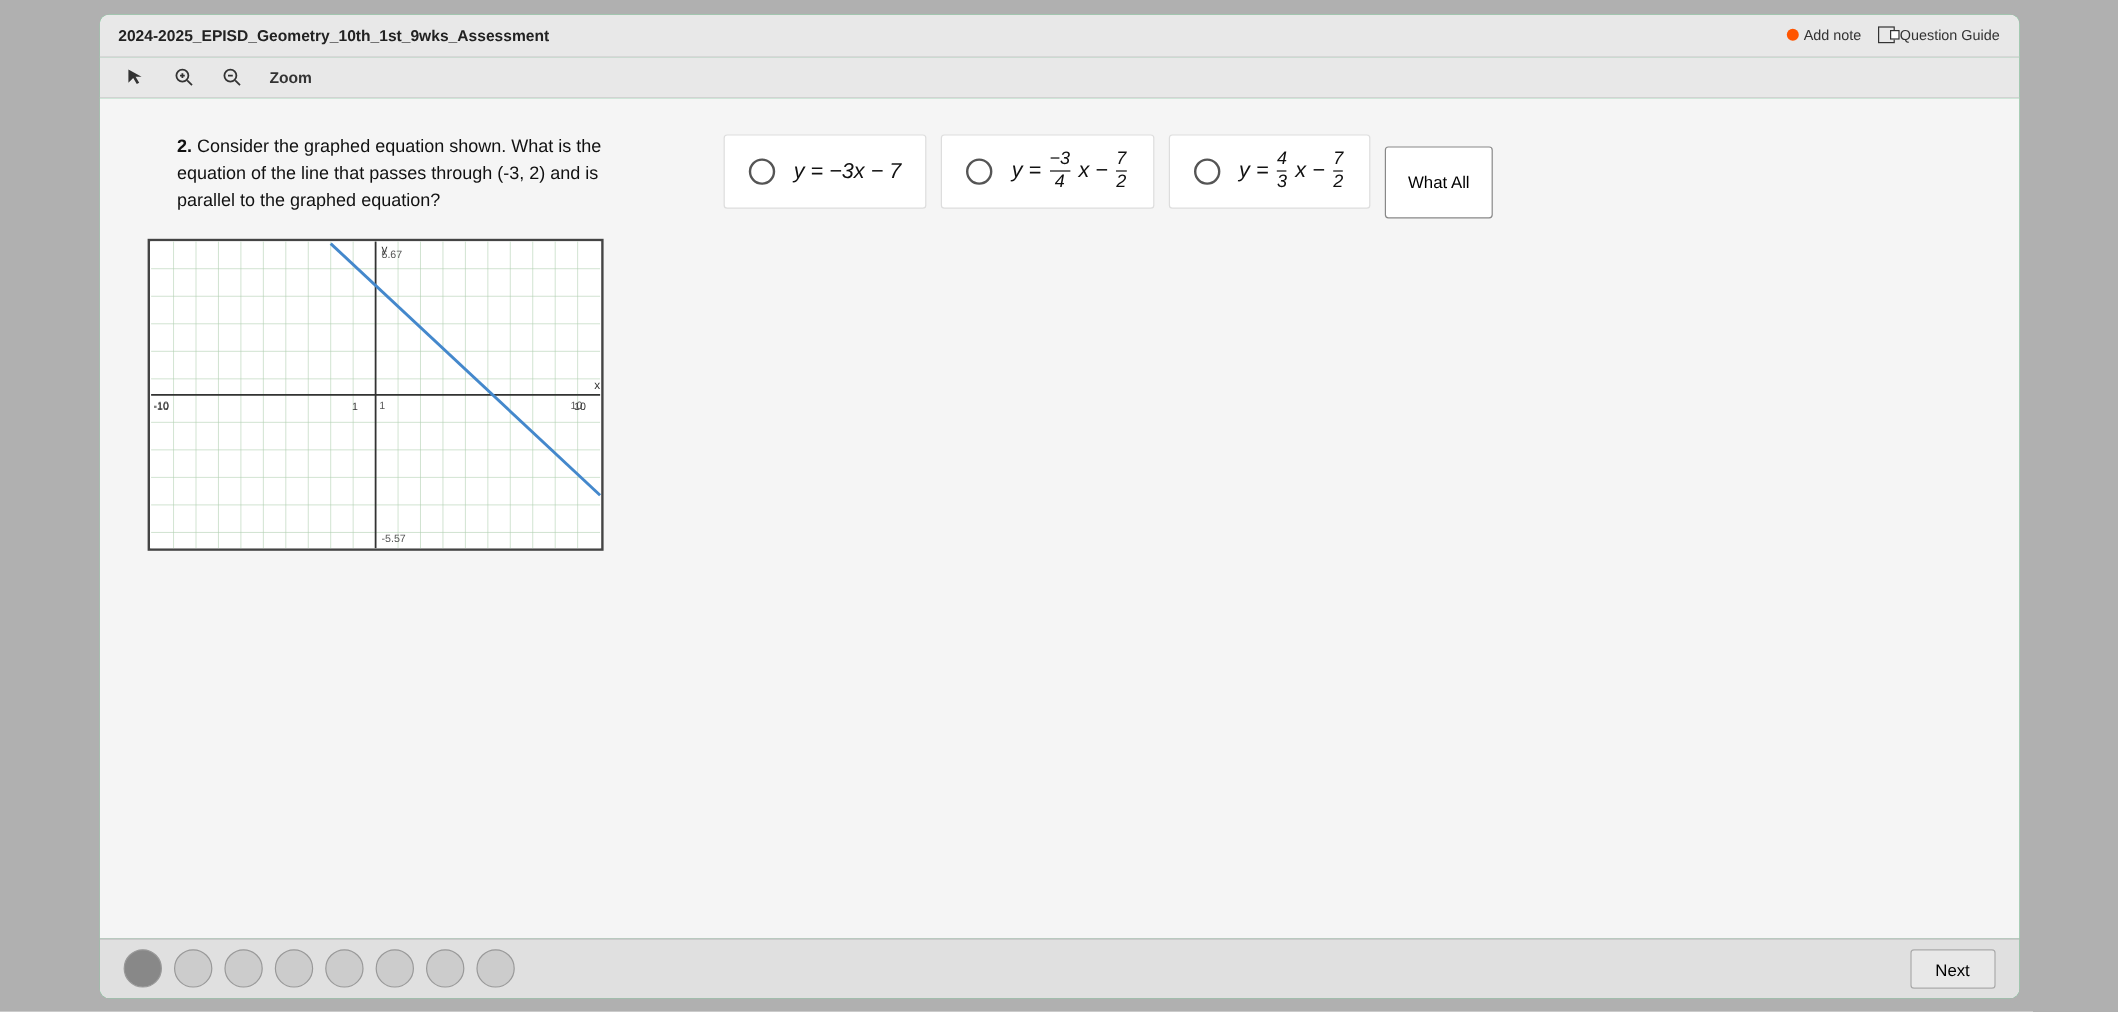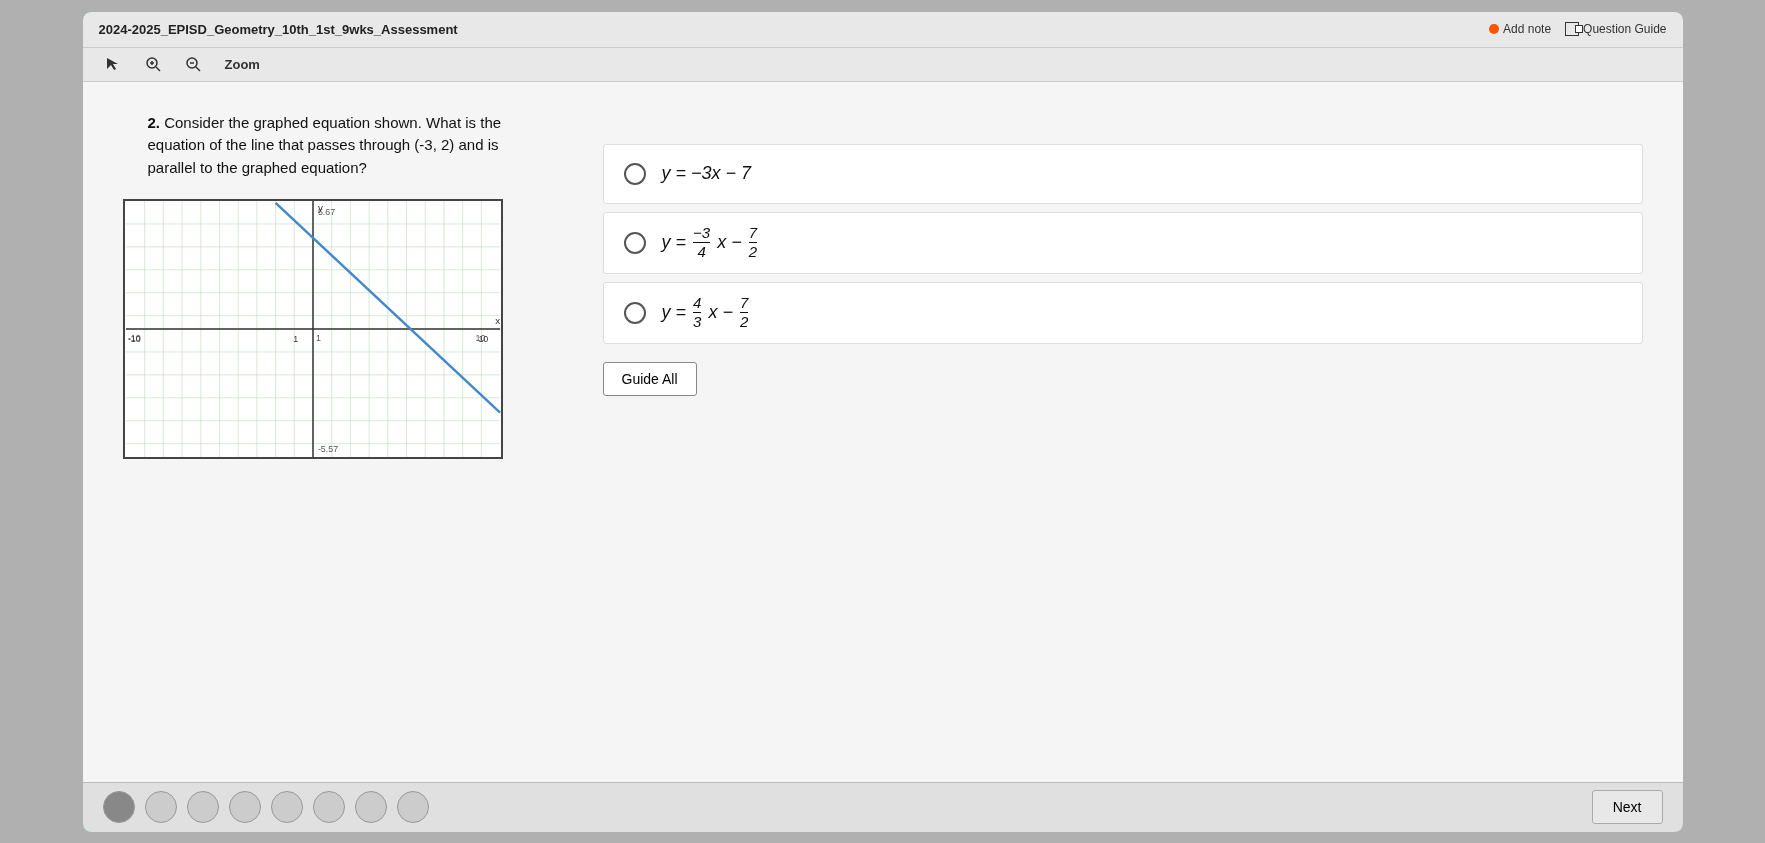--- a/index.html
+++ b/index.html
@@ -144,23 +144,22 @@
 
     .graph-svg {
       width: 100%;
       height: 100%;
     }
 
     
     .answer-choices {
       flex: 1;
       display: flex;
-      flex-direction: column;
-      gap: 0;
-      margin-top: 32px;
+      flex-direction: row;
+      gap: 12px;
     }
 
     .answer-option {
       display: flex;
       align-items: center;
       padding: 12px 20px;
       border: 1px solid #ddd;
       background: white;
       margin-bottom: 8px;
       cursor: pointer;
@@ -215,21 +214,20 @@
       border-radius: 3px;
       width: fit-content;
     }
 
     
     .bottom-bar {
       background: #e0e0e0;
       border-top: 1px solid #bbb;
       padding: 8px 20px;
       display: flex;
-      align-items: center;
       justify-content: space-between;
       height: 50px;
     }
 
     .bottom-circles {
       display: flex;
       gap: 10px;
       align-items: center;
     }
 
@@ -422,21 +420,21 @@
               </span>
               <i>x</i> −
               <span class="fraction">
                 <span class="numerator">7</span>
                 <span class="denominator">2</span>
               </span>
             </span>
           </div>
 
 
-          <button class="clear-all-btn">Guide All</button>
+          <button class="clear-all-btn">What All</button>
 
         </div>
       </div>
     </div>
 
     <div class="bottom-bar">
       <div class="bottom-circles">
         <div class="bottom-circle active"></div>
         <div class="bottom-circle"></div>
         <div class="bottom-circle"></div>

